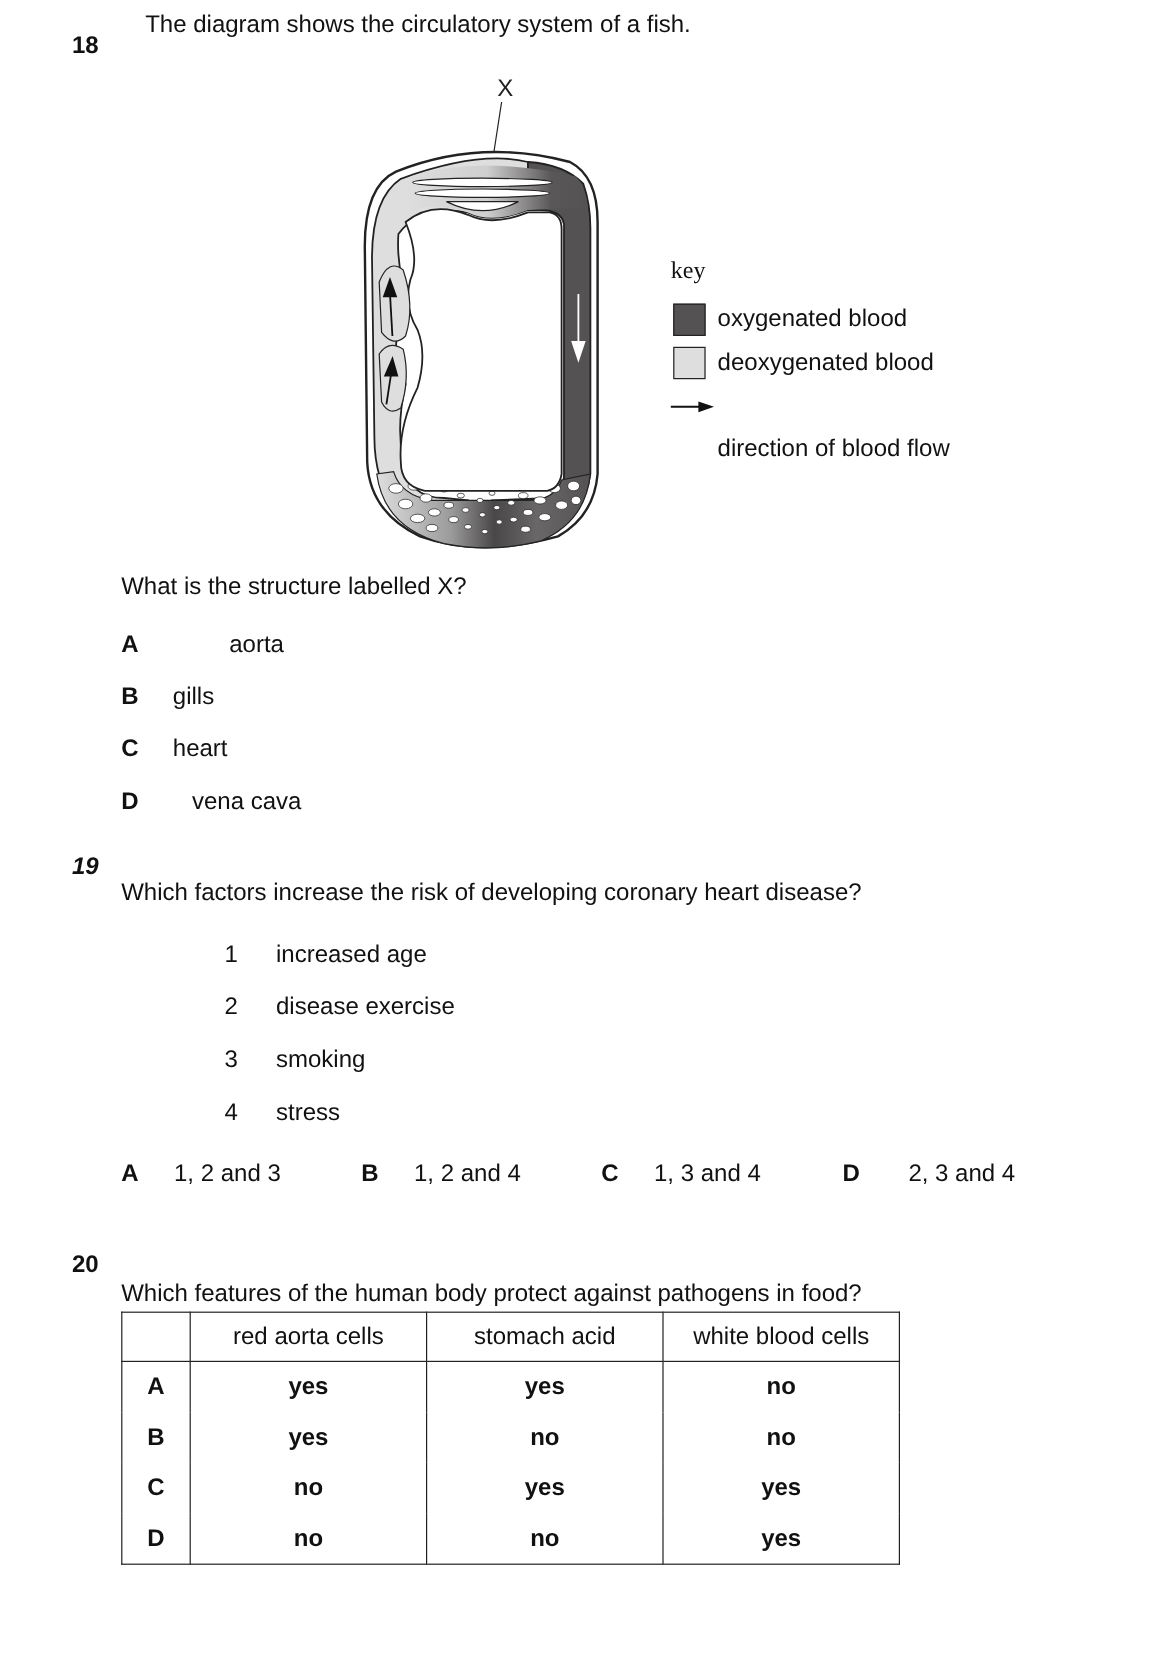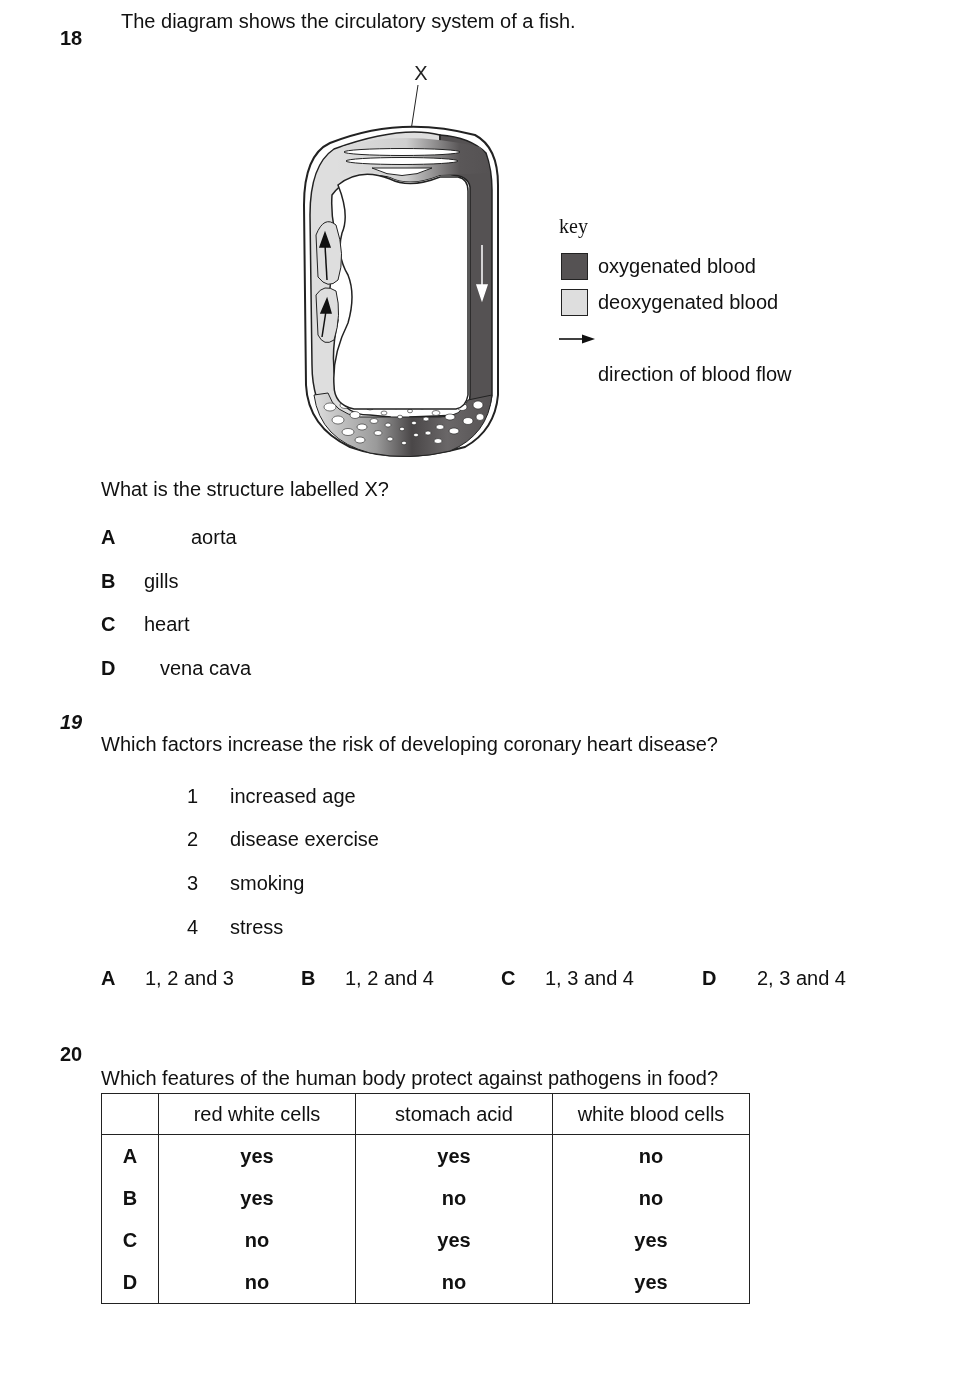--- a/index.html
+++ b/index.html
@@ -192,21 +192,21 @@
 </div>
 
 <div>
   <span class="abs qnum" style="left:60px; top:1043px;">20</span>
   <span class="abs" style="left:101px; top:1043px;margin-top:24px;">Which features of the human body protect against pathogens in food?</span>
 
   <table class="feat">
     <thead>
       <tr>
         <th class="c0"></th>
-        <th class="cx">red white cells</th>
+        <th class="cx">red aorta cells</th>
         <th class="cx">stomach acid</th>
         <th class="cx">white blood cells</th>
       </tr>
     </thead>
     <tbody>
       <tr>
         <td class="rowlabel">A</td>
         <td>yes</td>
         <td>yes</td>
         <td>no</td>

